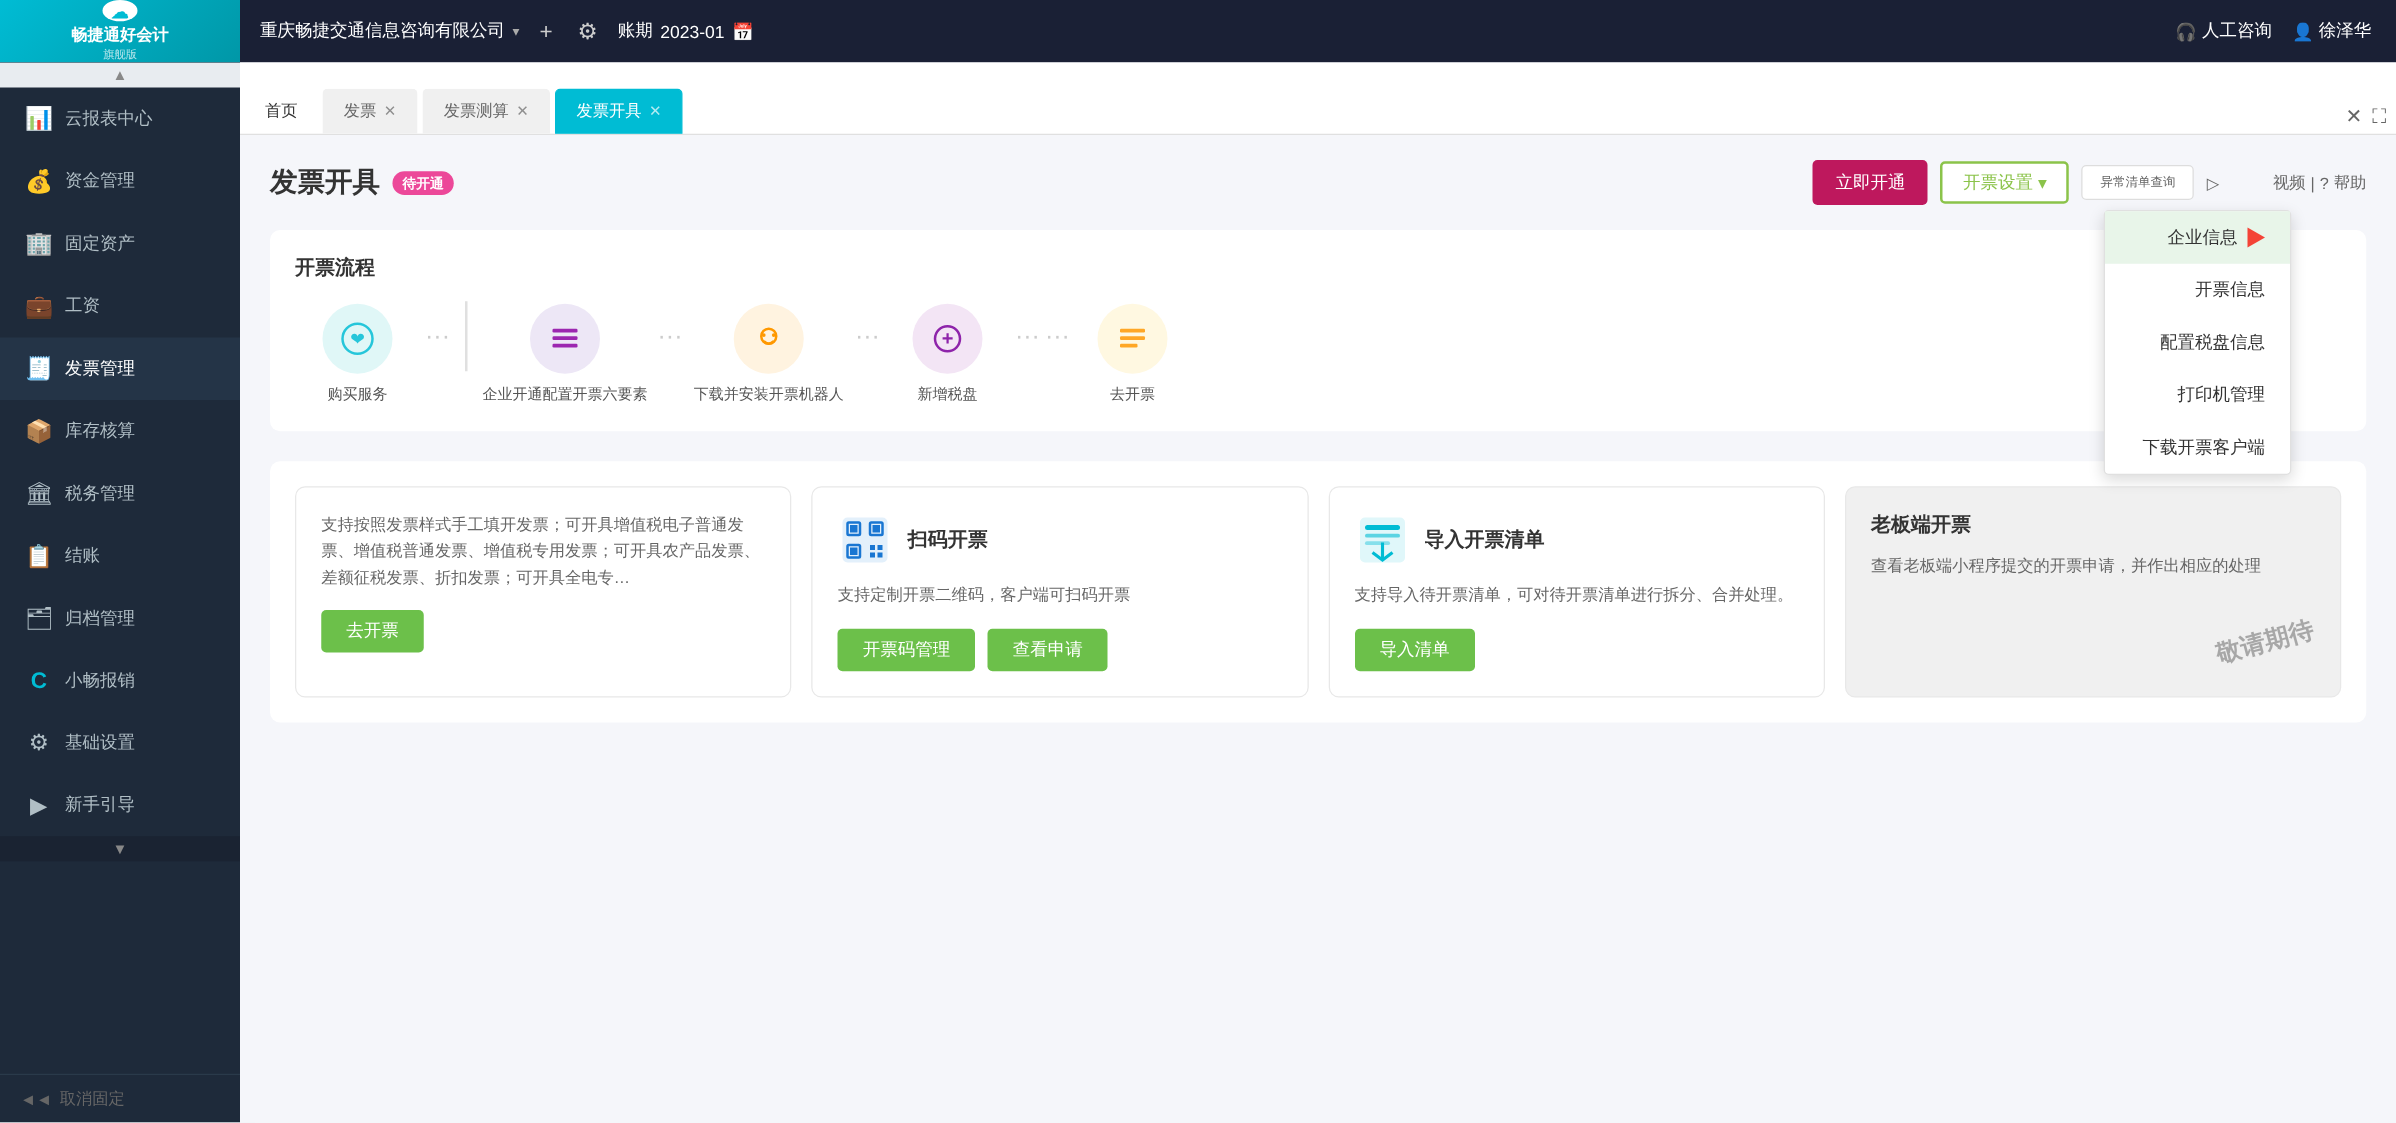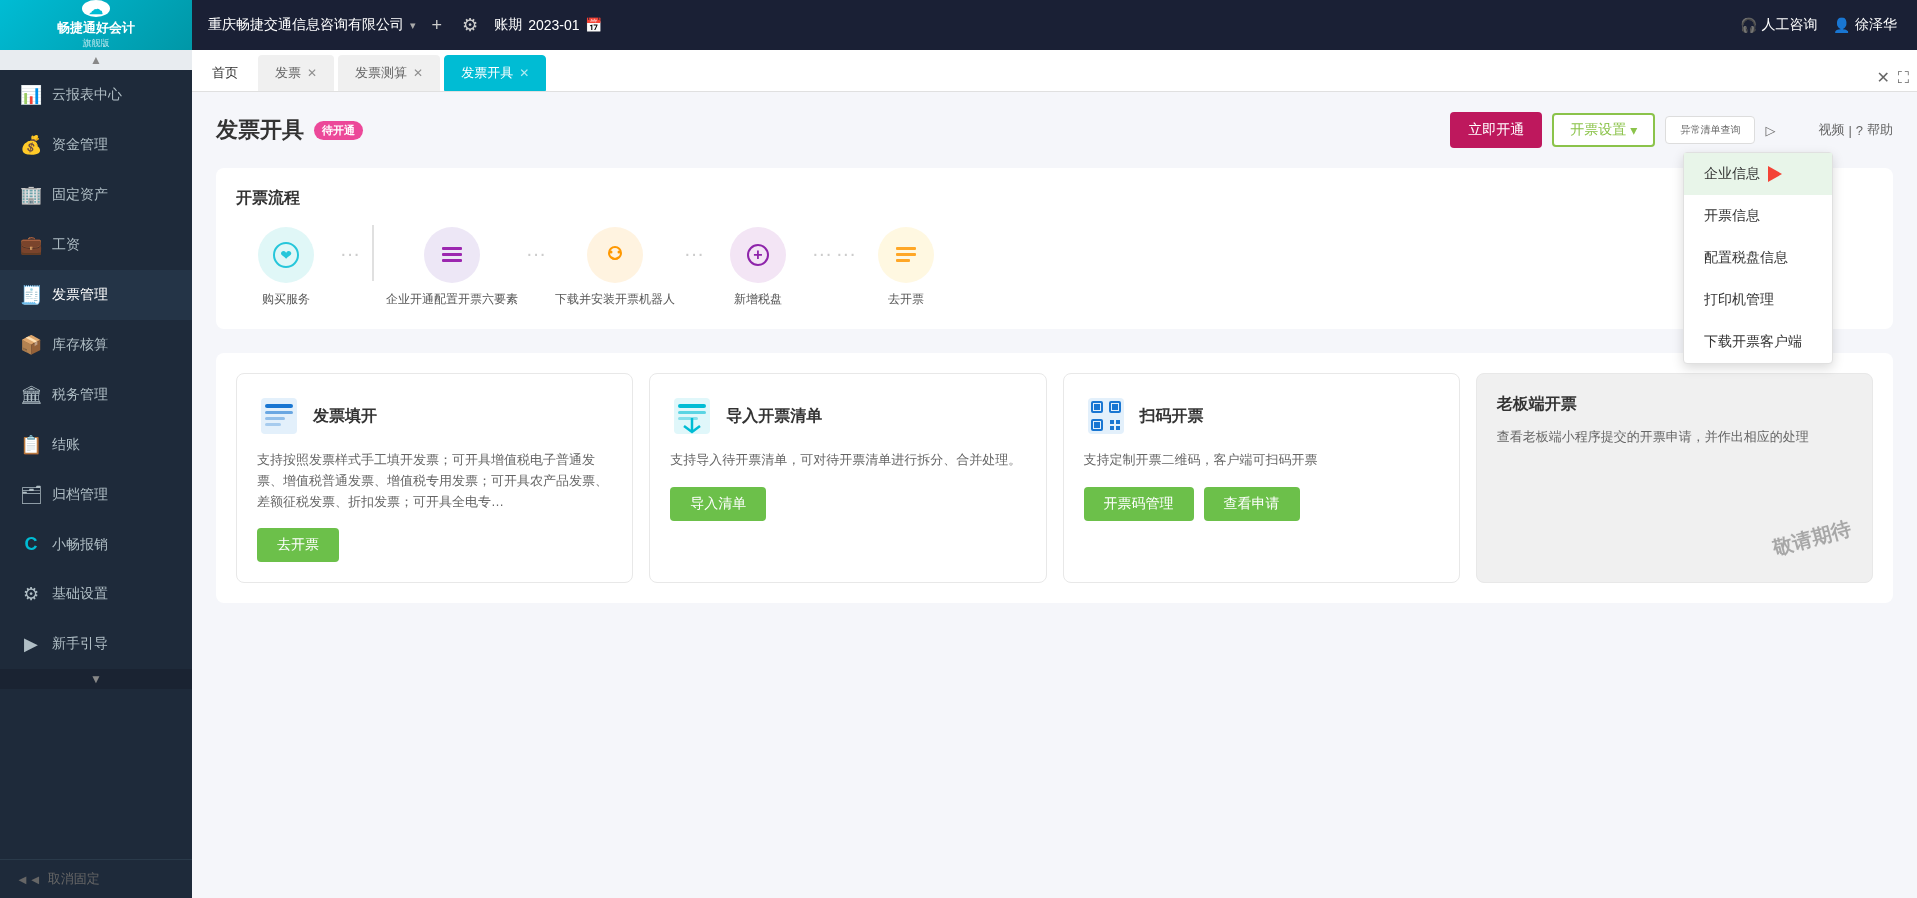--- a/index.html
+++ b/index.html
@@ -92,21 +92,21 @@
     .content-area {
       flex: 1;
       display: flex;
       flex-direction: column;
       background: #f5f6fa;
       overflow: hidden;
     }
 
     
     .tab-bar {
-      height: 42px;
+      height: 58px;
       background: white;
       display: flex;
       align-items: flex-end;
       padding: 0 0 0 0;
       border-bottom: 1px solid #e0e0e0;
       position: relative;
       justify-content: center;
     }
     .tab {
       height: 36px;
@@ -180,21 +180,21 @@
       box-shadow: 0 4px 12px rgba(0,0,0,0.15);
       z-index: 100;
       min-width: 150px;
       margin-top: 4px;
     }
     .dropdown-item {
       padding: 12px 20px;
       font-size: 14px;
       color: #333;
       cursor: pointer;
-      display: flex; align-items: center;
+      display: flex; align-items: center; justify-content: flex-end;
     }
     .dropdown-item.highlighted { background: #e8f5e9; }
     .red-arrow {
       width: 0; height: 0;
       border-top: 8px solid transparent;
       border-bottom: 8px solid transparent;
       border-left: 14px solid #f44336;
       display: inline-block;
       margin-left: 8px;
     }
@@ -494,52 +494,22 @@
             </div>
             <div class="process-label">去开票</div>
           </div>
         </div>
       </div>
 
       <div style="background:white;border-radius:8px;padding:20px;">
         <div class="methods-section">
 
           <div class="method-card">
-            <div class="method-header">
-              <div class="method-icon">
-                <svg width="44" height="44" viewBox="0 0 44 44">
-                    <rect x="4" y="4" width="36" height="36" rx="4" fill="#e3f0fb"></rect>
-                    <rect x="8" y="10" width="28" height="4" rx="2" fill="#1976d2"></rect>
-                    <rect x="8" y="17" width="28" height="3" rx="1.5" fill="#1976d2" opacity="0.6"></rect>
-                    <rect x="8" y="23" width="20" height="3" rx="1.5" fill="#1976d2" opacity="0.4"></rect>
-                    <rect x="8" y="29" width="16" height="3" rx="1.5" fill="#1976d2" opacity="0.3"></rect>
-                  </svg>
-              </div>
-              <div class="method-title">发票填开</div>
-            </div>
             <div class="method-desc">支持按照发票样式手工填开发票；可开具增值税电子普通发票、增值税普通发票、增值税专用发票；可开具农产品发票、差额征税发票、折扣发票；可开具全电专…</div>
             <button class="method-btn">去开票</button>
-          </div>
-
-          <div class="method-card">
-            <div class="method-header">
-              <div class="method-icon">
-                <svg width="44" height="44" viewBox="0 0 44 44">
-                    <rect x="4" y="4" width="36" height="36" rx="4" fill="#e0f7fa"></rect>
-                    <rect x="8" y="10" width="28" height="4" rx="2" fill="#00bcd4"></rect>
-                    <rect x="8" y="17" width="28" height="3" rx="1.5" fill="#00bcd4" opacity="0.6"></rect>
-                    <rect x="8" y="23" width="20" height="3" rx="1.5" fill="#00bcd4" opacity="0.4"></rect>
-                    <path d="M30 32 L22 38 L14 32" stroke="#00bcd4" stroke-width="2.5" fill="none"></path>
-                    <line x1="22" y1="24" x2="22" y2="38" stroke="#00bcd4" stroke-width="2.5"></line>
-                  </svg>
-              </div>
-              <div class="method-title">导入开票清单</div>
-            </div>
-            <div class="method-desc">支持导入待开票清单，可对待开票清单进行拆分、合并处理。</div>
-            <button class="method-btn">导入清单</button>
           </div>
 
           <div class="method-card">
             <div class="method-header">
               <div class="method-icon">
                 <svg width="44" height="44" viewBox="0 0 44 44">
                     <rect x="4" y="4" width="36" height="36" rx="4" fill="#e3f0fb"></rect>
                     <rect x="8" y="8" width="10" height="10" rx="1" fill="none" stroke="#1976d2" stroke-width="2"></rect>
                     <rect x="26" y="8" width="10" height="10" rx="1" fill="none" stroke="#1976d2" stroke-width="2"></rect>
                     <rect x="8" y="26" width="10" height="10" rx="1" fill="none" stroke="#1976d2" stroke-width="2"></rect>
@@ -554,20 +524,38 @@
               </div>
               <div class="method-title">扫码开票</div>
             </div>
             <div class="method-desc">支持定制开票二维码，客户端可扫码开票</div>
             <div style="display:flex;gap:10px;">
               <button class="method-btn">开票码管理</button>
               <button class="method-btn">查看申请</button>
             </div>
           </div>
 
+          <div class="method-card">
+            <div class="method-header">
+              <div class="method-icon">
+                <svg width="44" height="44" viewBox="0 0 44 44">
+                    <rect x="4" y="4" width="36" height="36" rx="4" fill="#e0f7fa"></rect>
+                    <rect x="8" y="10" width="28" height="4" rx="2" fill="#00bcd4"></rect>
+                    <rect x="8" y="17" width="28" height="3" rx="1.5" fill="#00bcd4" opacity="0.6"></rect>
+                    <rect x="8" y="23" width="20" height="3" rx="1.5" fill="#00bcd4" opacity="0.4"></rect>
+                    <path d="M30 32 L22 38 L14 32" stroke="#00bcd4" stroke-width="2.5" fill="none"></path>
+                    <line x1="22" y1="24" x2="22" y2="38" stroke="#00bcd4" stroke-width="2.5"></line>
+                  </svg>
+              </div>
+              <div class="method-title">导入开票清单</div>
+            </div>
+            <div class="method-desc">支持导入待开票清单，可对待开票清单进行拆分、合并处理。</div>
+            <button class="method-btn">导入清单</button>
+          </div>
+
           <div class="method-card disabled" style="position:relative;overflow:hidden;">
             <div class="method-header">
               <div class="method-title">老板端开票</div>
             </div>
             <div class="method-desc">查看老板端小程序提交的开票申请，并作出相应的处理</div>
             <div class="overlay-text">敬请期待</div>
           </div>
 
         </div>
       </div>

